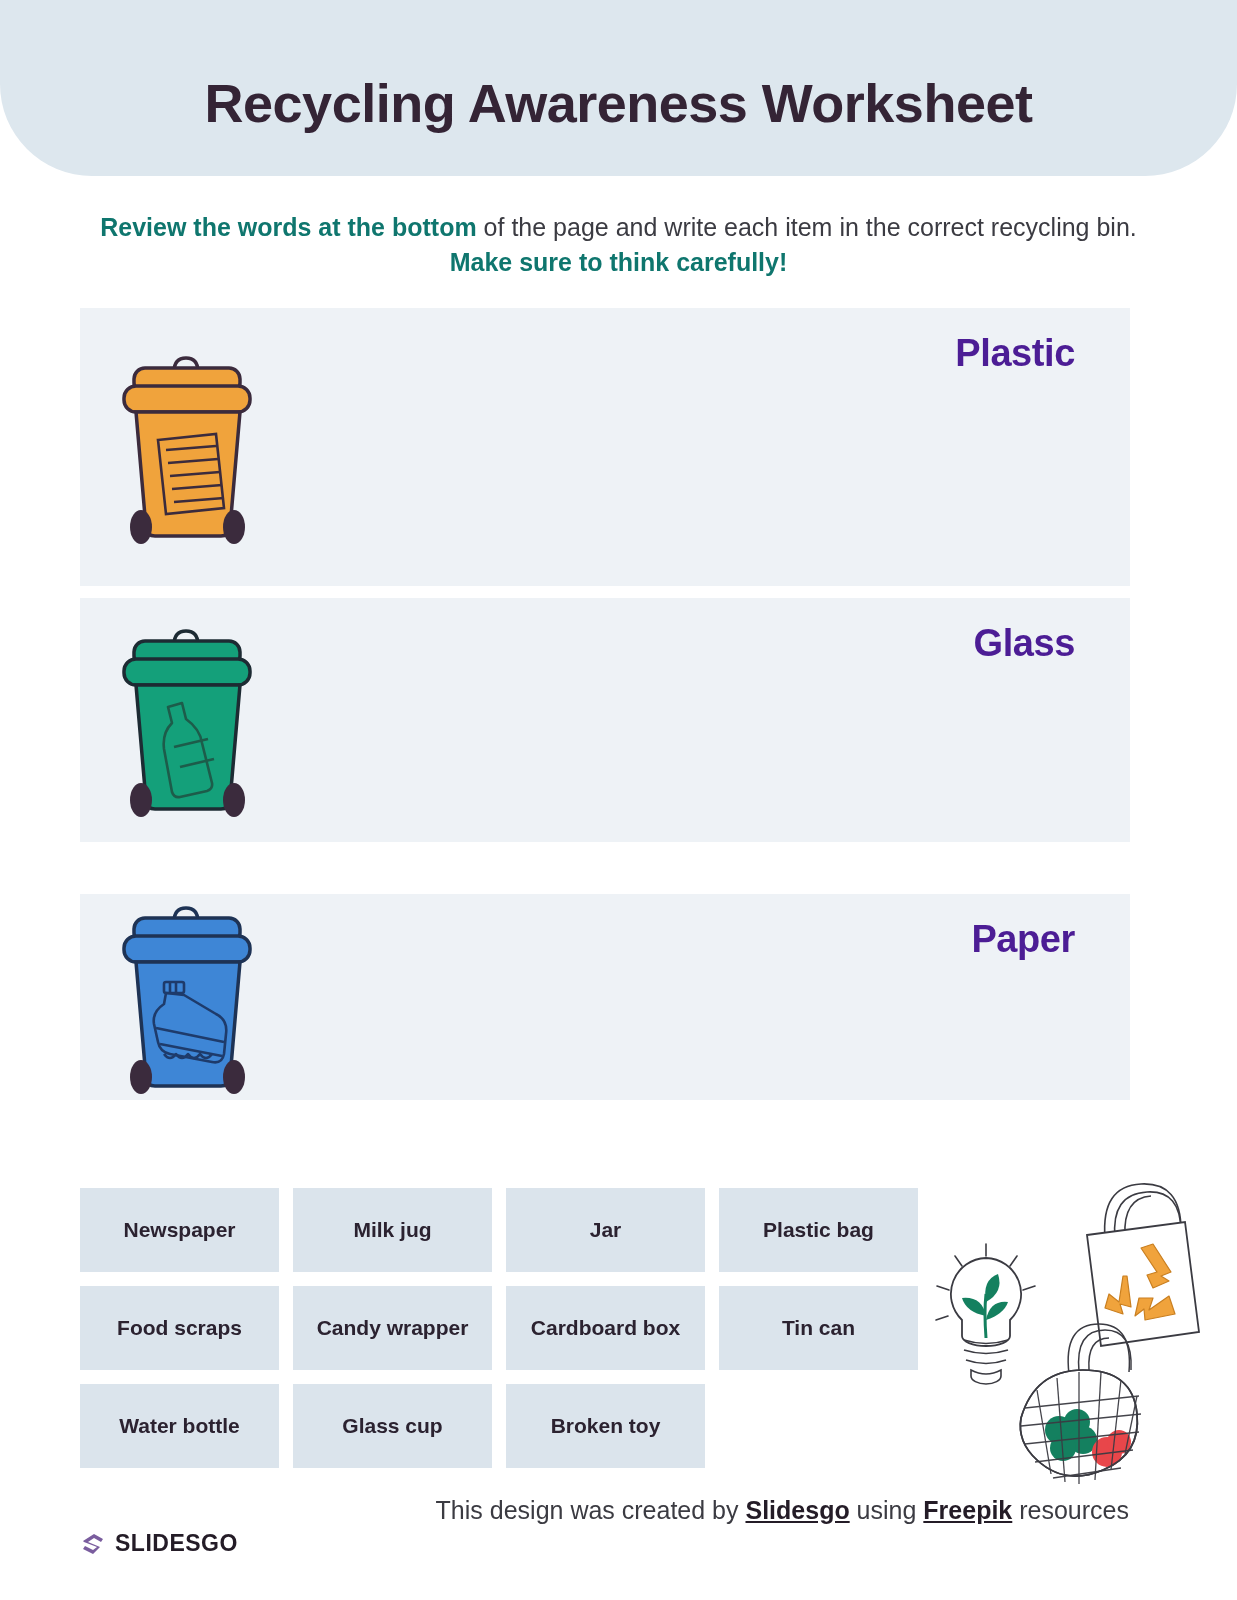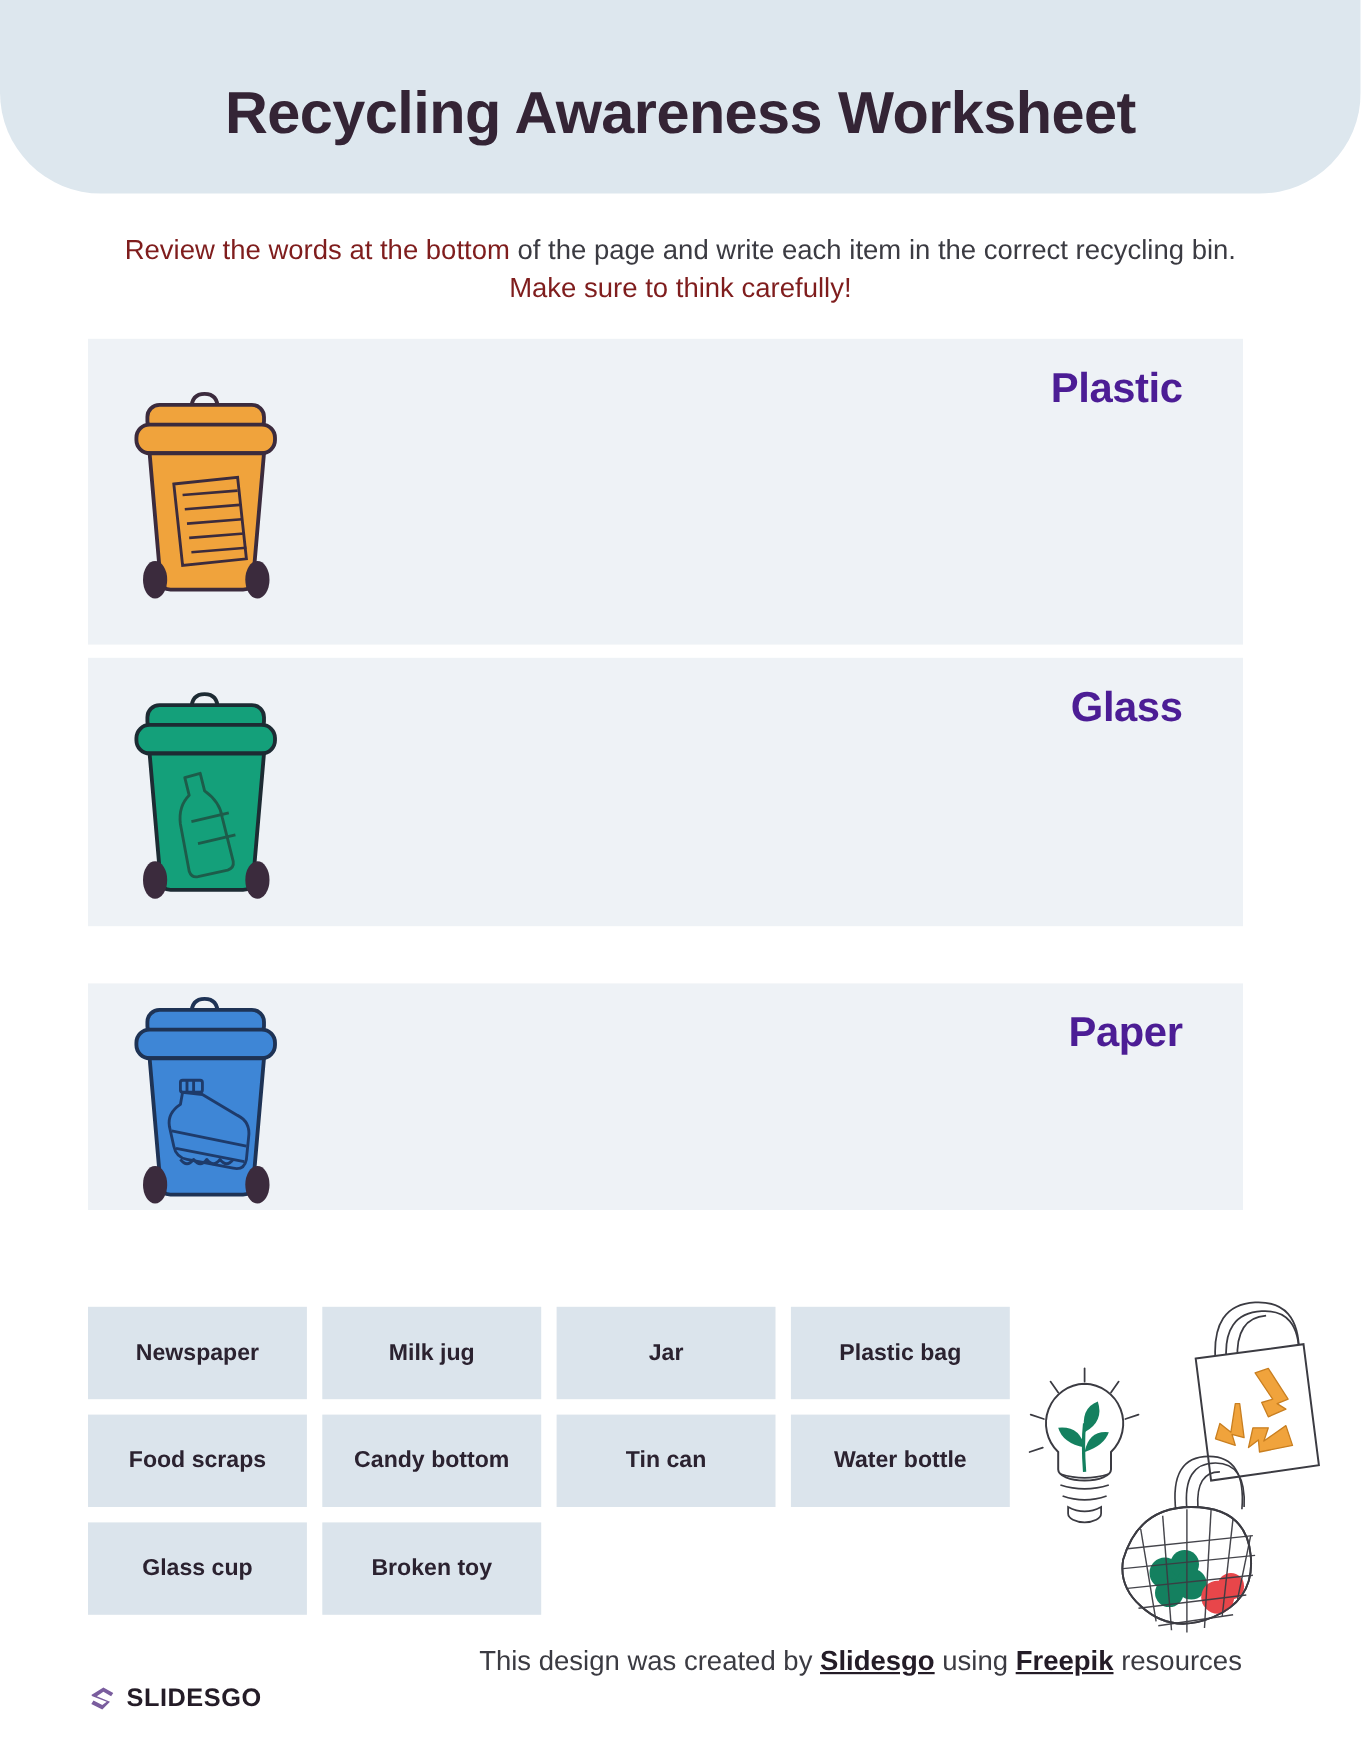--- a/index.html
+++ b/index.html
@@ -45,21 +45,21 @@
   .instructions {
     position: absolute;
     left: 95px;
     top: 210px;
     width: 1047px;
     text-align: center;
     font-size: 25px;
     line-height: 1.38;
     color: #3b3b42;
   }
-  .instructions b { font-weight: normal; color: #7f1d1d; text-align: center; }
+  .instructions b { font-weight: bold; color: #0f766e; text-align: center; }
 
   
   .bin-panel {
     position: absolute;
     left: 80px;
     width: 1050px;
     background: #eef2f6;
   }
   #panel-plastic { top: 308px;  height: 278px; }
   #panel-glass   { top: 598px;  height: 244px; }
@@ -225,21 +225,22 @@
     </div>
     <div class="category-label">Paper</div>
   </div>
 
   <div class="word-bank">
     <div class="word-tile">Newspaper</div>
     <div class="word-tile">Milk jug</div>
     <div class="word-tile">Jar</div>
     <div class="word-tile">Plastic bag</div>
     <div class="word-tile">Food scraps</div>
-    <div class="word-tile">Candy bottom</div>
+    <div class="word-tile">Candy wrapper</div>
+    <div class="word-tile">Cardboard box</div>
     <div class="word-tile">Tin can</div>
     <div class="word-tile">Water bottle</div>
     <div class="word-tile">Glass cup</div>
     <div class="word-tile">Broken toy</div>
   </div>
 
   <div class="deco-cluster">
 
     <div class="deco-item" id="deco-bulb">
       <svg viewBox="0 0 118 150" width="118" height="150">

